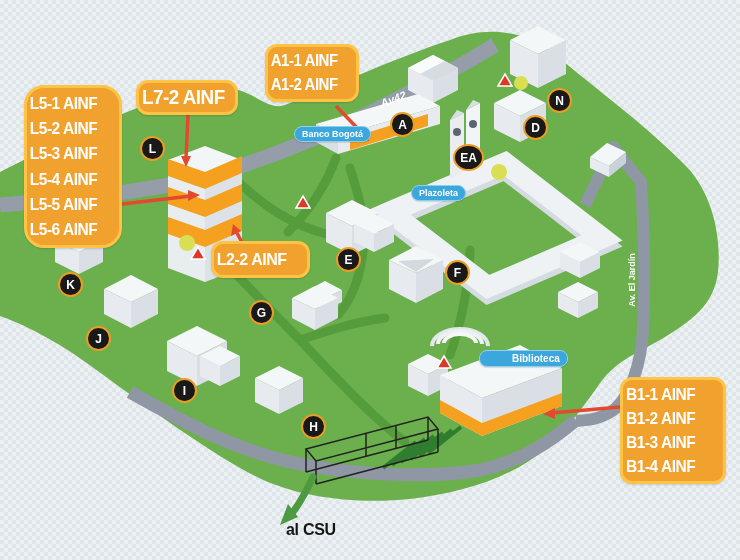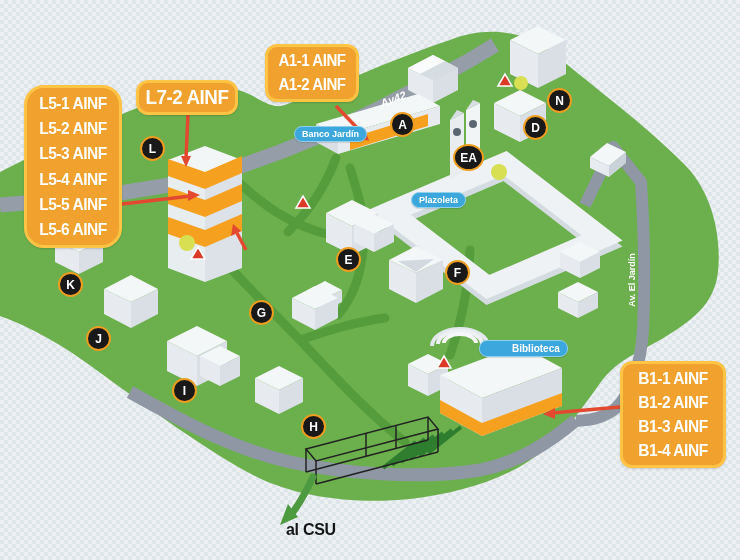--- a/index.html
+++ b/index.html
@@ -8,21 +8,21 @@
     position:relative;width:740px;height:560px;overflow:hidden;
     background-color:#ECF0F2;
     background-image:
       linear-gradient(45deg,#DFE6E9 25%,transparent 25%,transparent 75%,#DFE6E9 75%),
       linear-gradient(45deg,#DFE6E9 25%,transparent 25%,transparent 75%,#DFE6E9 75%);
     background-size:8px 8px;background-position:0 0,4px 4px;
   }
   #mapsvg{position:absolute;left:0;top:0;}
   .callout{
     position:absolute;background:#F0A12E;border:3px solid #FFC445;border-radius:12px;
-    color:#fff;font-weight:bold;text-align:center;letter-spacing:-0.5px;
+    color:#fff;font-weight:bold;text-align:left;letter-spacing:-0.5px;
     display:flex;flex-direction:column;justify-content:space-evenly;
     box-shadow:0 1px 2px rgba(0,0,0,0.15);
   }
   .callout div{transform:scaleX(0.94);white-space:nowrap;}
   .bluelabel{
     position:absolute;background:#3BA7DC;border:1px solid #8FD0EC;border-radius:8px;
     color:#fff;font-weight:bold;font-size:9px;padding:2px 7px;white-space:nowrap;
     box-shadow:0 1px 1px rgba(0,0,0,0.12);
   }
   .lcircle{
@@ -272,31 +272,34 @@
 
   <div class="callout" style="left:136px;top:80px;width:96px;height:29px;font-size:20px;">
     <div>L7-2 AINF</div>
   </div>
 
   <div class="callout" style="left:265px;top:44px;width:88px;height:52px;font-size:16px;">
     <div>A1-1 AINF</div>
     <div>A1-2 AINF</div>
   </div>
 
-
-  <div class="callout" style="left:620px;top:361px;width:100px;height:101px;font-size:16.5px;">
+  <div class="callout" style="left:211px;top:241px;width:93px;height:31px;font-size:17px;">
+    <div>L2-2 AINF</div>
+  </div>
+
+  <div class="callout" style="left:620px;top:377px;width:100px;height:101px;font-size:16.5px;">
     <div>B1-1 AINF</div>
     <div>B1-2 AINF</div>
     <div>B1-3 AINF</div>
     <div>B1-4 AINF</div>
   </div>
 
-  <div class="bluelabel" style="left:294px;top:126px;">Banco Jardín</div>
-  <div class="bluelabel" style="left:411px;top:155px;margin-top:37px;">Plazoleta</div>
-  <div class="bluelabel" style="left:479px;top:340px;font-size:10px;padding-left:32px;">Biblioteca</div>
+  <div class="bluelabel" style="left:294px;top:126px;">Banco Bogotá</div>
+  <div class="bluelabel" style="left:411px;top:148px;margin-top:37px;">Plazoleta</div>
+  <div class="bluelabel" style="left:479px;top:350px;font-size:10px;padding-left:32px;">Biblioteca</div>
 
   <div class="lcircle" style="left:140px;top:136px;">L</div>
   <div class="lcircle" style="left:58px;top:272px;">K</div>
   <div class="lcircle" style="left:86px;top:326px;">J</div>
   <div class="lcircle" style="left:172px;top:378px;">I</div>
   <div class="lcircle" style="left:301px;top:414px;">H</div>
   <div class="lcircle" style="left:249px;top:300px;">G</div>
   <div class="lcircle" style="left:336px;top:247px;">E</div>
   <div class="lcircle" style="left:445px;top:260px;">F</div>
   <div class="lcircle" style="left:390px;top:112px;">A</div>

